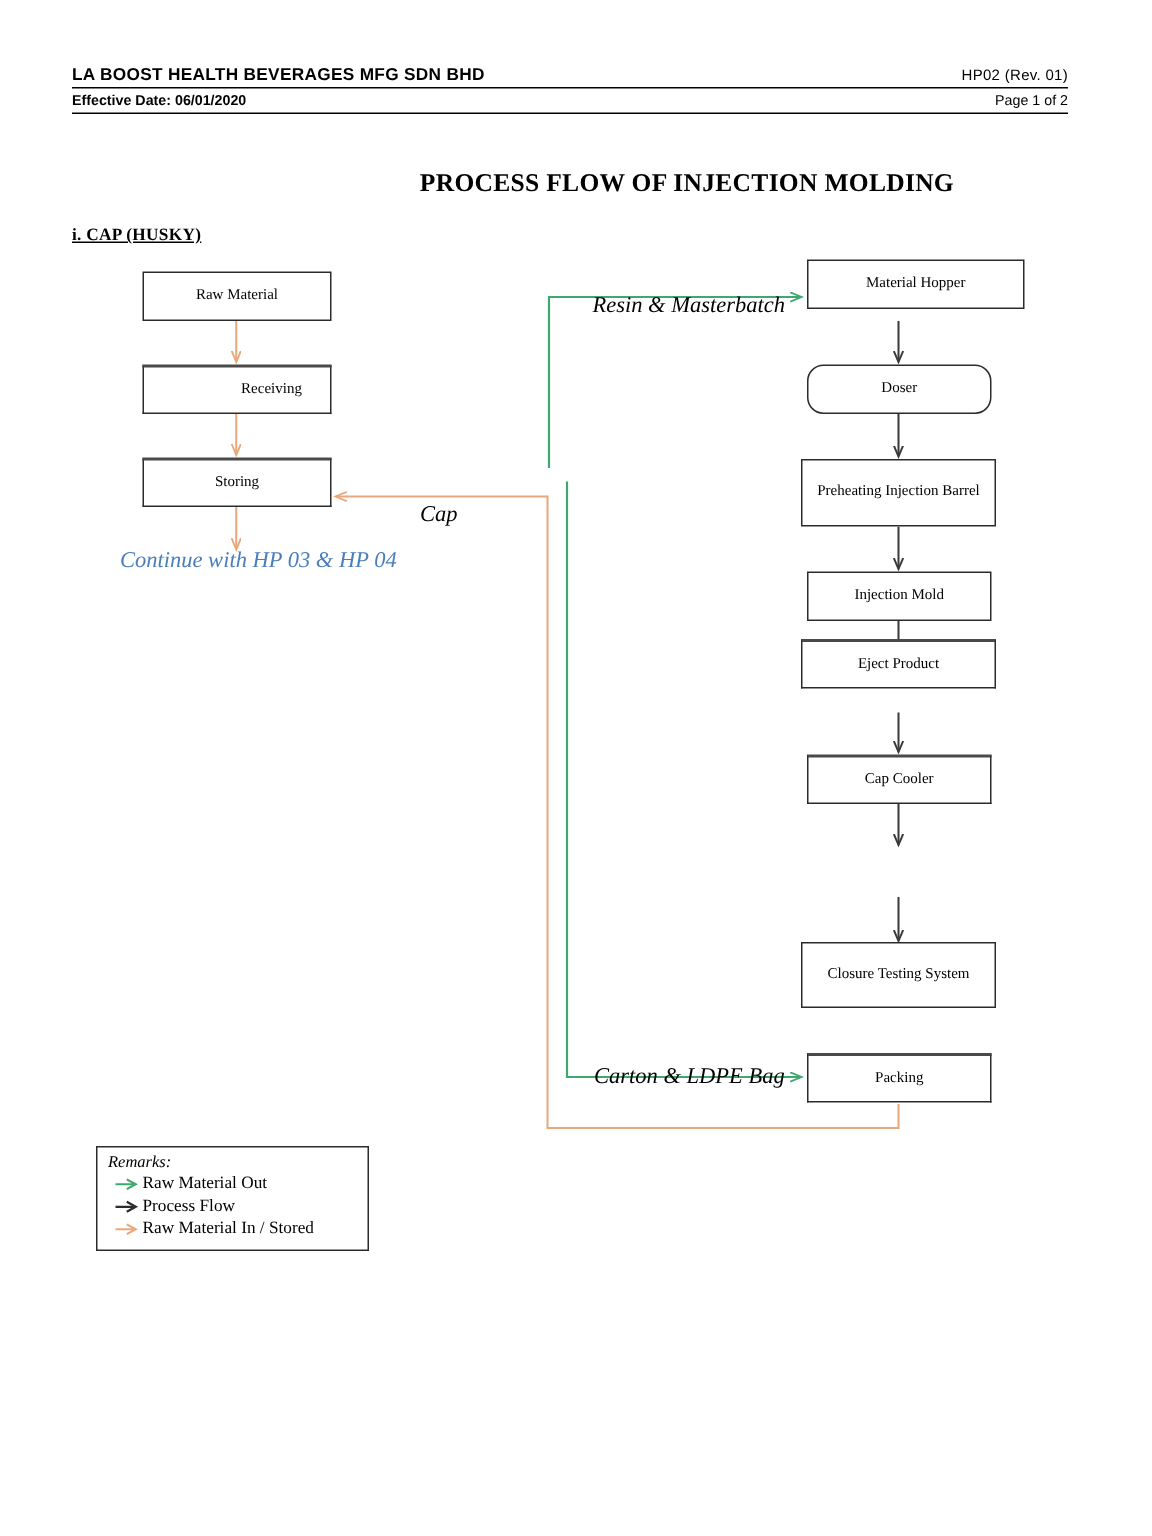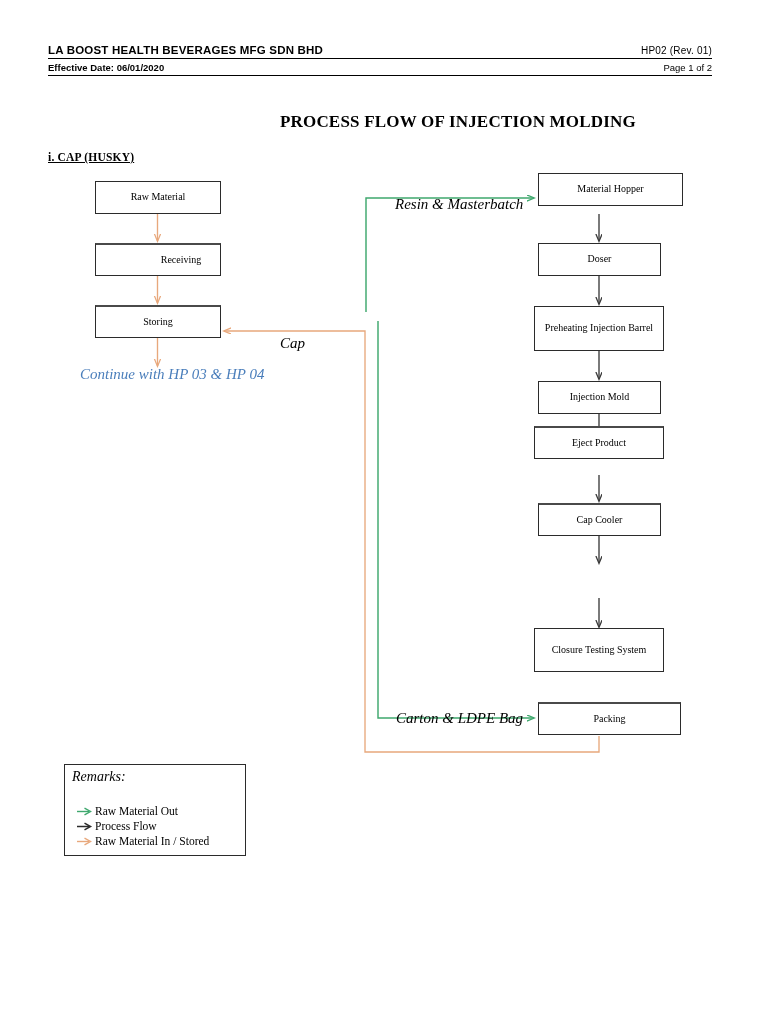--- a/index.html
+++ b/index.html
@@ -34,21 +34,21 @@
   .node.thick-top{border-top:2.2px solid #4a4a4a;}
 
   .wlabel{position:absolute;font-style:italic;font-size:15px;
           white-space:nowrap;}
   .wlabel.blue{color:#4a7ebb;}
 
   
   #legend{position:absolute;left:64px;top:764px;width:182px;
           border:1.2px solid #2b2b2b;background:#fff;
           padding:4px 6px 5px 7px;box-sizing:border-box;}
-  #legend .ltitle{font-style:italic;font-size:14px;margin-bottom:19px;}
+  #legend .ltitle{font-style:italic;font-size:11px;margin-bottom:1px;}
   #legend .lrow{display:flex;align-items:center;font-size:11.5px;
                 line-height:1.32;padding-left:3px;}
   #legend .larr{width:20px;flex:0 0 20px;display:flex;align-items:center;
                 justify-content:center;}
   #legend .larr svg{display:block;}
 </style>
 </head>
 <body>
 
 <div id="header">
@@ -109,39 +109,39 @@
   <div class="node thick-top" style="left:95px;top:243px;width:126px;height:33px;padding-left:46px;">
     <span>Receiving</span>
   </div>
   <div class="node thick-top" style="left:95px;top:305px;width:126px;height:33px;">
     <span>Storing</span>
   </div>
 
   <div class="node" style="left:538px;top:173px;width:145px;height:33px;justify-content:center;">
     <span>Material Hopper</span>
   </div>
-  <div class="node" style="left:538px;top:243px;width:123px;height:33px;">
+  <div class="node" style="left:538px;top:243px;width:123px;height:33px;border-radius:11px;">
     <span>Doser</span>
   </div>
   <div class="node" style="left:534px;top:306px;width:130px;height:45px;font-family:Liberation Serif, serif;">
     <span>Preheating Injection Barrel</span>
   </div>
   <div class="node" style="left:538px;top:381px;width:123px;height:33px;">
     <span>Injection Mold</span>
   </div>
   <div class="node thick-top" style="left:534px;top:426px;width:130px;height:33px;">
     <span>Eject Product</span>
   </div>
   <div class="node thick-top" style="left:538px;top:503px;width:123px;height:33px;">
     <span>Cap Cooler</span>
   </div>
   <div class="node" style="left:534px;top:628px;width:130px;height:44px;">
     <span>Closure Testing System</span>
   </div>
-  <div class="node thick-top" style="left:538px;top:702px;width:143px;height:33px;">
+  <div class="node thick-top" style="left:538px;top:702px;width:123px;height:33px;">
     <span>Packing</span>
   </div>
 
   <div class="wlabel" style="left:395px;top:196px;">Resin &amp; Masterbatch</div>
   <div class="wlabel" style="left:280px;top:335px;">Cap</div>
   <div class="wlabel" style="left:396px;top:710px;">Carton &amp; LDPE Bag</div>
   <div class="wlabel blue" style="left:80px;top:366px;">Continue with HP 03 &amp; HP 04</div>
 
 </div>
 

